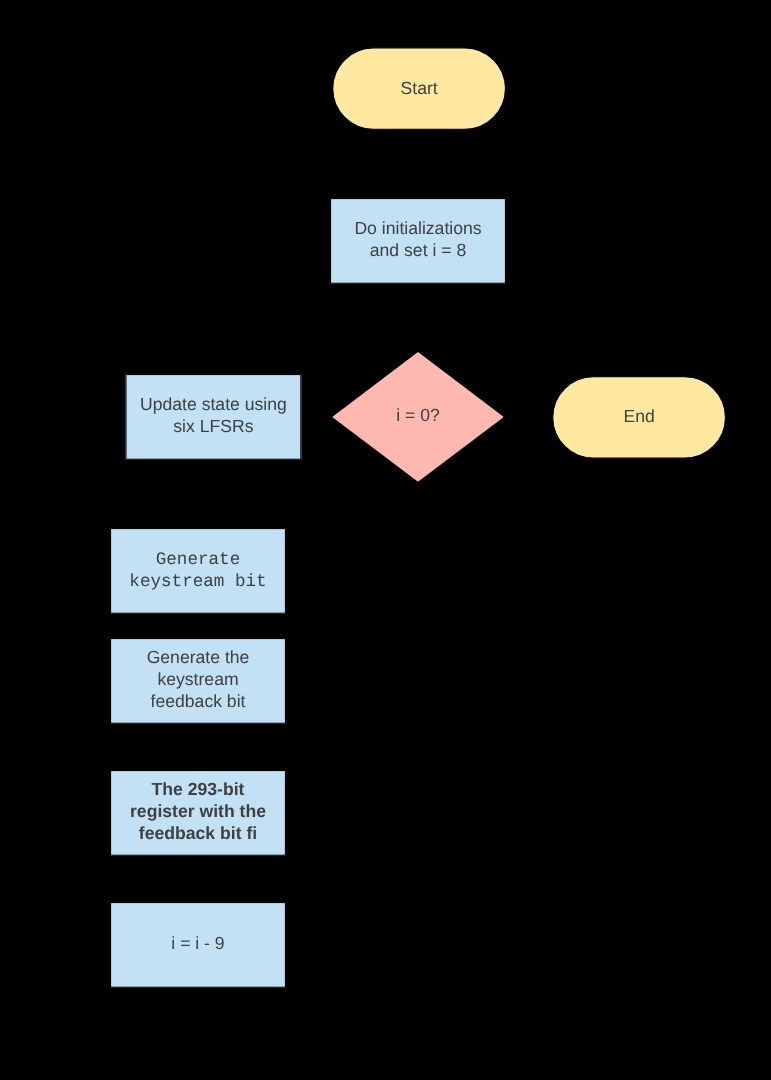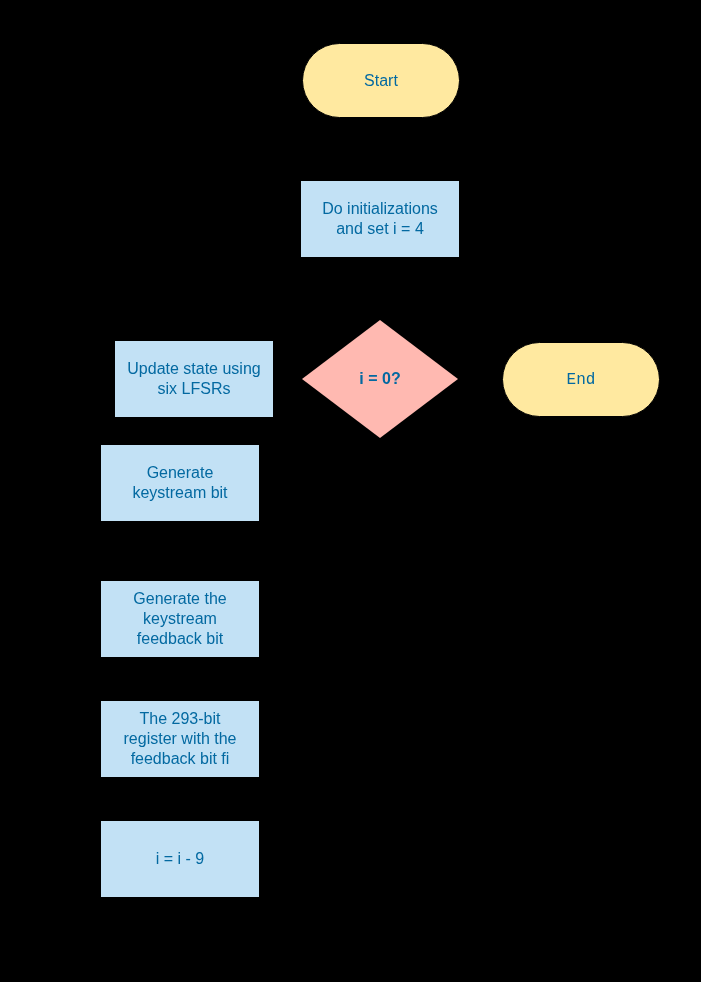--- a/index.html
+++ b/index.html
@@ -18,64 +18,64 @@
     position: absolute;
     inset: 0;
   }
   .node {
     position: absolute;
     box-sizing: border-box;
     display: flex;
     align-items: center;
     justify-content: center;
     text-align: center;
-    color: #0369a1;
+    color: #404040;
     font-size: 16px;
     line-height: 20px;
     white-space: pre-line;
   }
   .terminator {
     border-radius: 38px;
     border: 1px solid #000000;
   }
   .process {
     border: 1px solid #000000;
   }
   .decision {
     clip-path: polygon(50% 0%, 100% 50%, 50% 100%, 0% 50%);
   }
   .n-start      { left: 302px; top: 43px;  width: 158px; height: 75px; }
   .n-init       { left: 300px; top: 180px; width: 160px; height: 78px; }
-  .n-decision   { left: 302px; top: 320px; width: 156px; height: 118px; font-weight: bold; }
+  .n-decision   { left: 302px; top: 320px; width: 156px; height: 118px; }
   .n-end        { left: 502px; top: 342px; width: 158px; height: 75px; }
   .n-update     { left: 114px; top: 340px; width: 160px; height: 78px; }
-  .n-keystream  { left: 100px; top: 444px; width: 160px; height: 78px; }
+  .n-keystream  { left: 100px; top: 480px; width: 160px; height: 78px; font-family: Liberation Mono, monospace; }
   .n-nonlinear  { left: 100px; top: 580px; width: 160px; height: 78px; }
-  .n-register   { left: 100px; top: 700px; width: 160px; height: 78px; }
+  .n-register   { left: 100px; top: 700px; width: 160px; height: 78px; font-weight: bold; }
   .n-decrement  { left: 100px; top: 820px; width: 160px; height: 78px; }
 </style>
 </head>
 <body style="background: rgb(0, 0, 0);">
 
 <div class="canvas">
 
   <div class="node terminator n-start" style="background: rgb(255, 233, 160);">
     <span>Start</span>
   </div>
 
   <div class="node process n-init" style="background: rgb(194, 225, 245);">
     <span>Do initializations
-and set i = 4</span>
+and set i = 8</span>
   </div>
 
   <div class="node decision n-decision" style="background: rgb(255, 185, 177);">
     <span>i = 0?</span>
   </div>
 
-  <div class="node terminator n-end" style="background: rgb(255, 233, 160); font-family: Liberation Mono, monospace;">
+  <div class="node terminator n-end" style="background: rgb(255, 233, 160);">
     <span>End</span>
   </div>
 
   <div class="node process n-update" style="background: rgb(194, 225, 245);">
     <span>Update state using
 six LFSRs</span>
   </div>
 
   <div class="node process n-keystream" style="background: rgb(194, 225, 245);">
     <span>Generate

